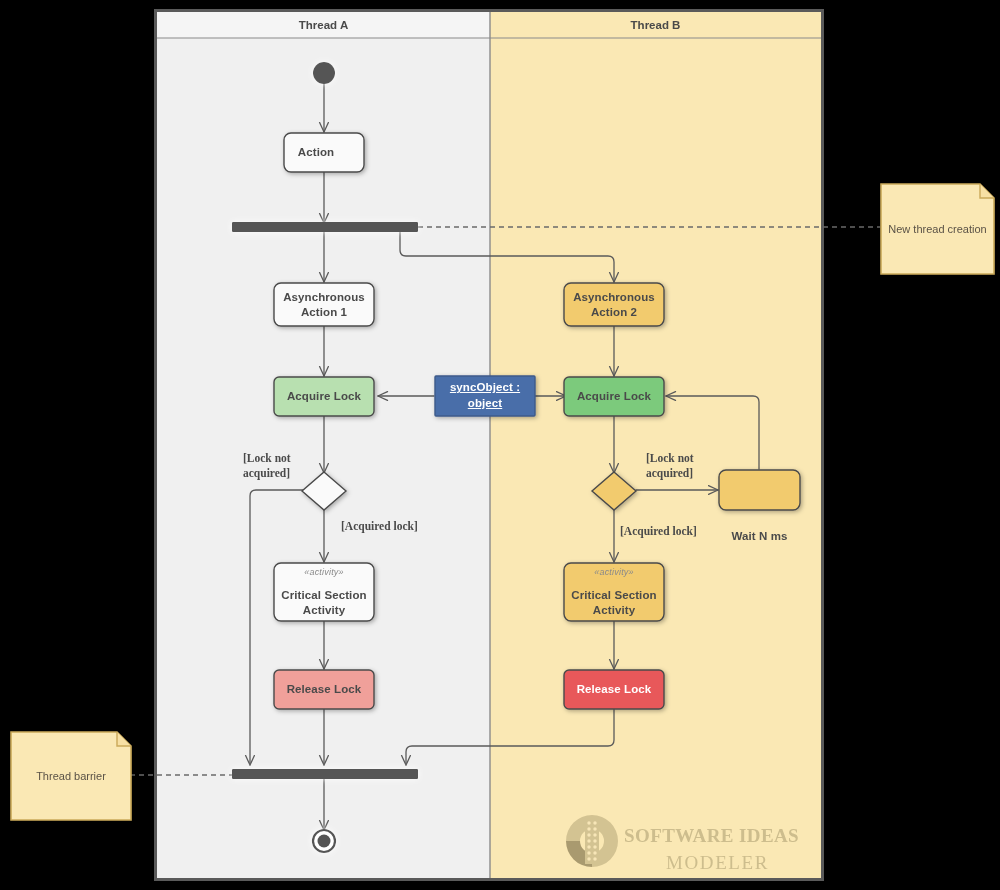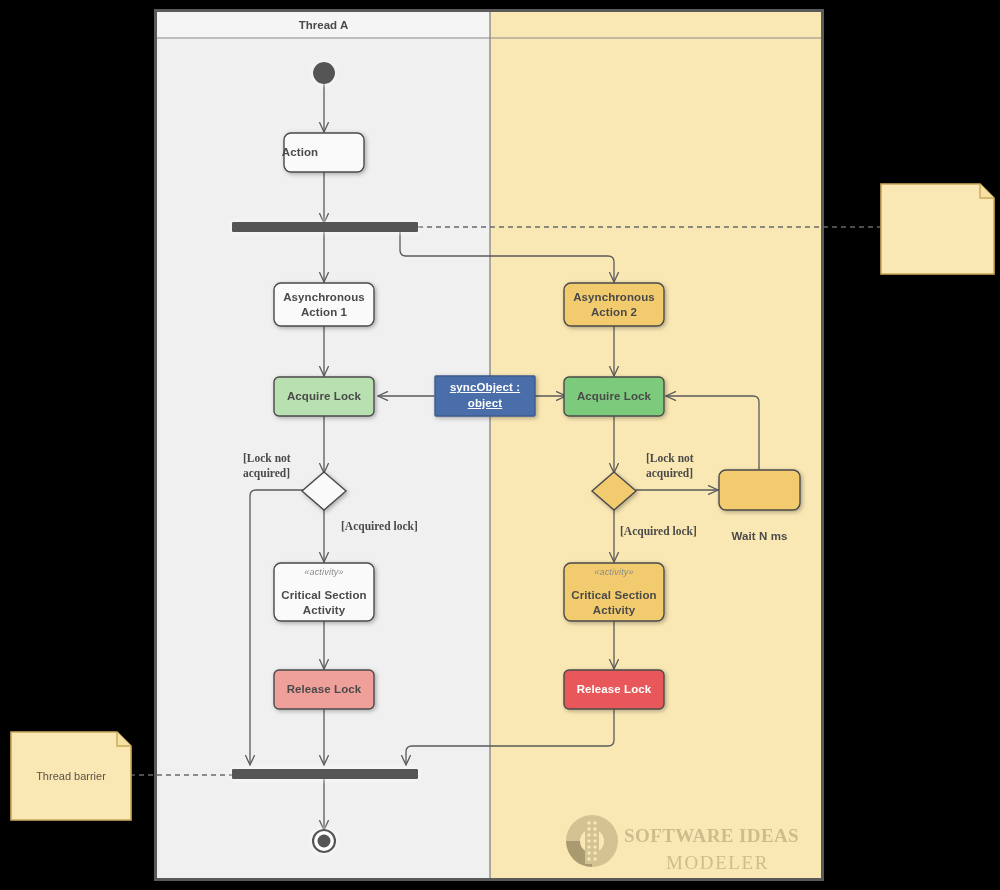--- a/index.html
+++ b/index.html
@@ -272,22 +272,23 @@
           <circle cx="595" cy="853" r="1.7"></circle>
         <circle cx="589" cy="859" r="1.7"></circle>
           <circle cx="595" cy="859" r="1.7"></circle>
       </g>
     </g>
   </svg>
 
   <div class="html-layer">
 
     <div class="lane-title" style="left:157px; top:12px; width:333px; height:26px;">Thread A</div>
-
-    <div class="node-label" style="left:268px; top:133px; width:64px; height:39px;">Action</div>
+    <div class="lane-title" style="left:490px; top:12px; width:331px; height:26px;">Thread B</div>
+
+    <div class="node-label" style="left:284px; top:133px; width:64px; height:39px;">Action</div>
 
     <div class="node-label" style="left:274px; top:283px; width:100px; height:43px;">
       <span>Asynchronous</span>
       <span>Action 1</span>
     </div>
 
     <div class="node-label" style="left:564px; top:283px; width:100px; height:43px;">
       <span>Asynchronous</span>
       <span>Action 2</span>
     </div>
@@ -317,19 +318,20 @@
     <div class="node-label" style="left:274px; top:670px; width:100px; height:39px;">Release Lock</div>
     <div class="node-label white" style="left:564px; top:670px; width:100px; height:39px;">Release Lock</div>
 
     <div class="guard" style="left:243px; top:451px; width:110px;">[Lock not
 acquired]</div>
     <div class="guard" style="left:341px; top:519px; width:140px;">[Acquired lock]</div>
     <div class="guard" style="left:646px; top:451px; width:110px;">[Lock not
 acquired]</div>
     <div class="guard" style="left:620px; top:524px; width:140px;">[Acquired lock]</div>
 
+    <div class="note-text" style="left:881px; top:184px; width:113px; height:90px;">New thread creation</div>
     <div class="note-text" style="left:11px; top:732px; width:120px; height:88px;">Thread barrier</div>
 
     <div class="wm-text wm-top" style="left:624px; top:813px;">SOFTWARE IDEAS</div>
     <div class="wm-text wm-bot" style="left:666px; top:840px;">MODELER</div>
   </div>
 
 </div>
 
 </body></html>

